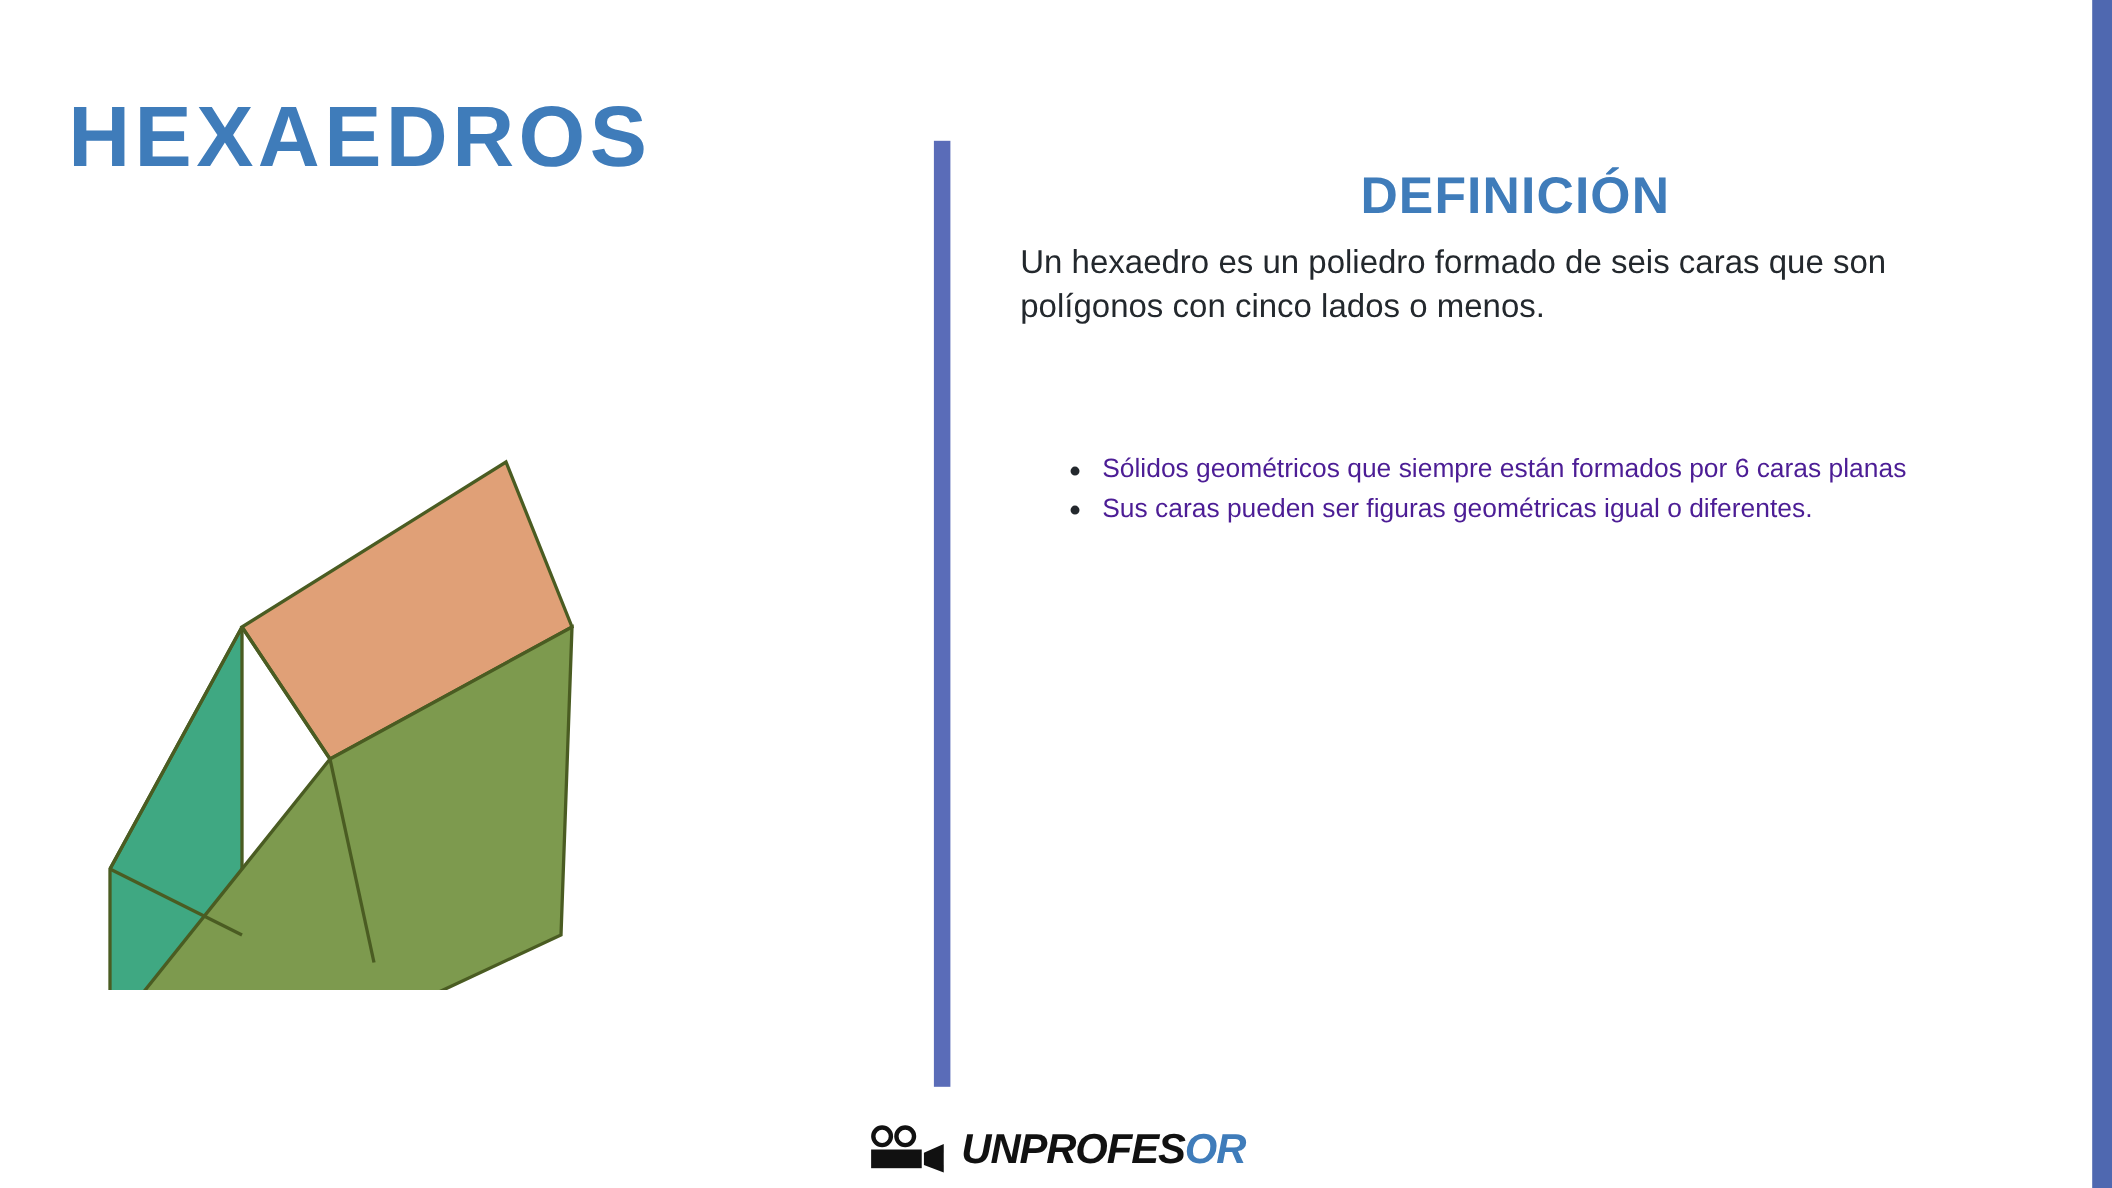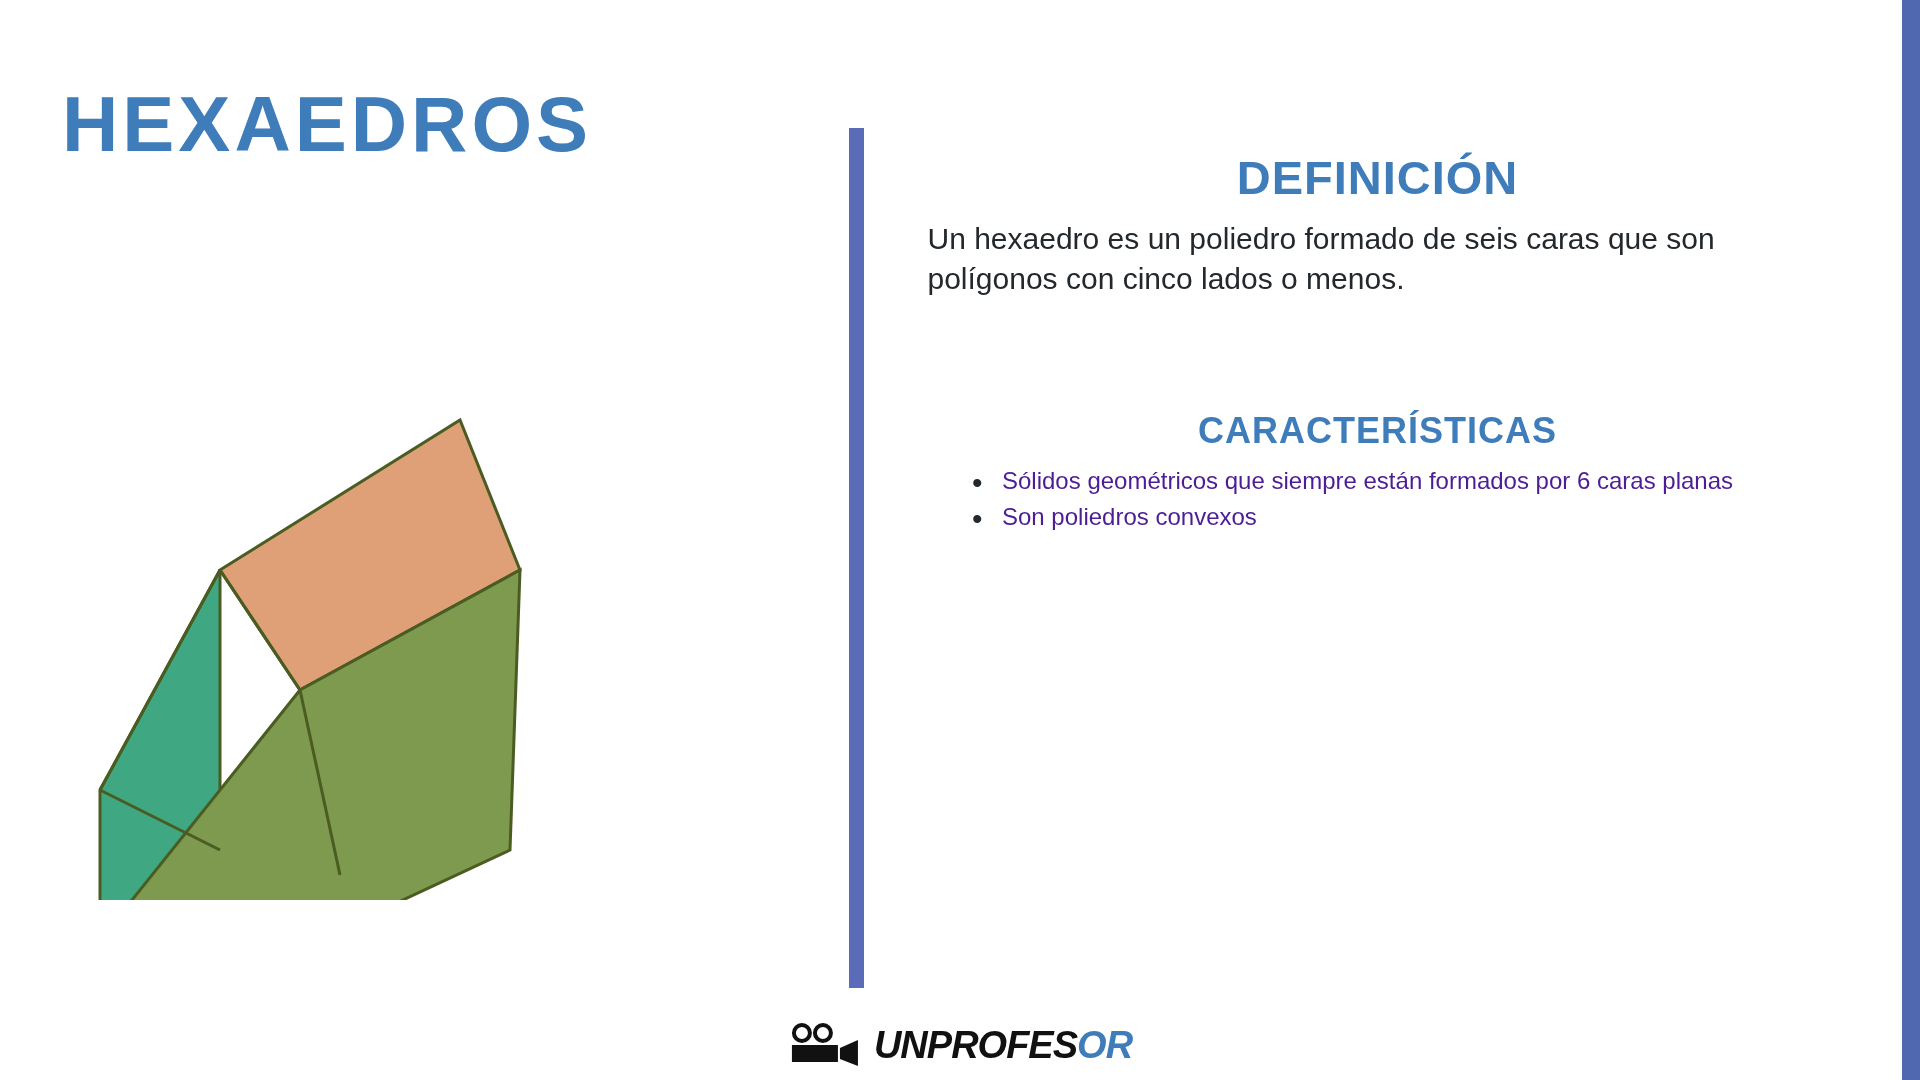--- a/index.html
+++ b/index.html
@@ -189,25 +189,24 @@
   <div class="divider"></div>
 
   <div class="right-col">
 
     <h2 class="heading">DEFINICIÓN</h2>
 
     <p class="definition-text">Un hexaedro es un poliedro formado de seis caras que son polígonos con cinco lados o menos.</p>
 
     <div class="section-gap"></div>
 
-    <h2 class="features-heading">CARACTERÍSTICAS</h2>
 
     <ul class="features">
       <li>Sólidos geométricos que siempre están formados por 6 caras planas</li>
-      <li>Son poliedros convexos</li>
+      <li>Sus caras pueden ser figuras geométricas igual o diferentes.</li>
     </ul>
   </div>
 
   <div class="footer-logo">
     <svg class="logo-mark" width="76" height="46" viewBox="0 0 76 46">
       <circle cx="14" cy="11" r="8" fill="none" stroke="#111111" stroke-width="4"></circle>
       <circle cx="35" cy="11" r="8" fill="none" stroke="#111111" stroke-width="4"></circle>
       <rect x="4" y="23" width="46" height="17" fill="#111111"></rect>
       <polygon points="52,26 70,18 70,44 52,37" fill="#111111"></polygon>
     </svg>

